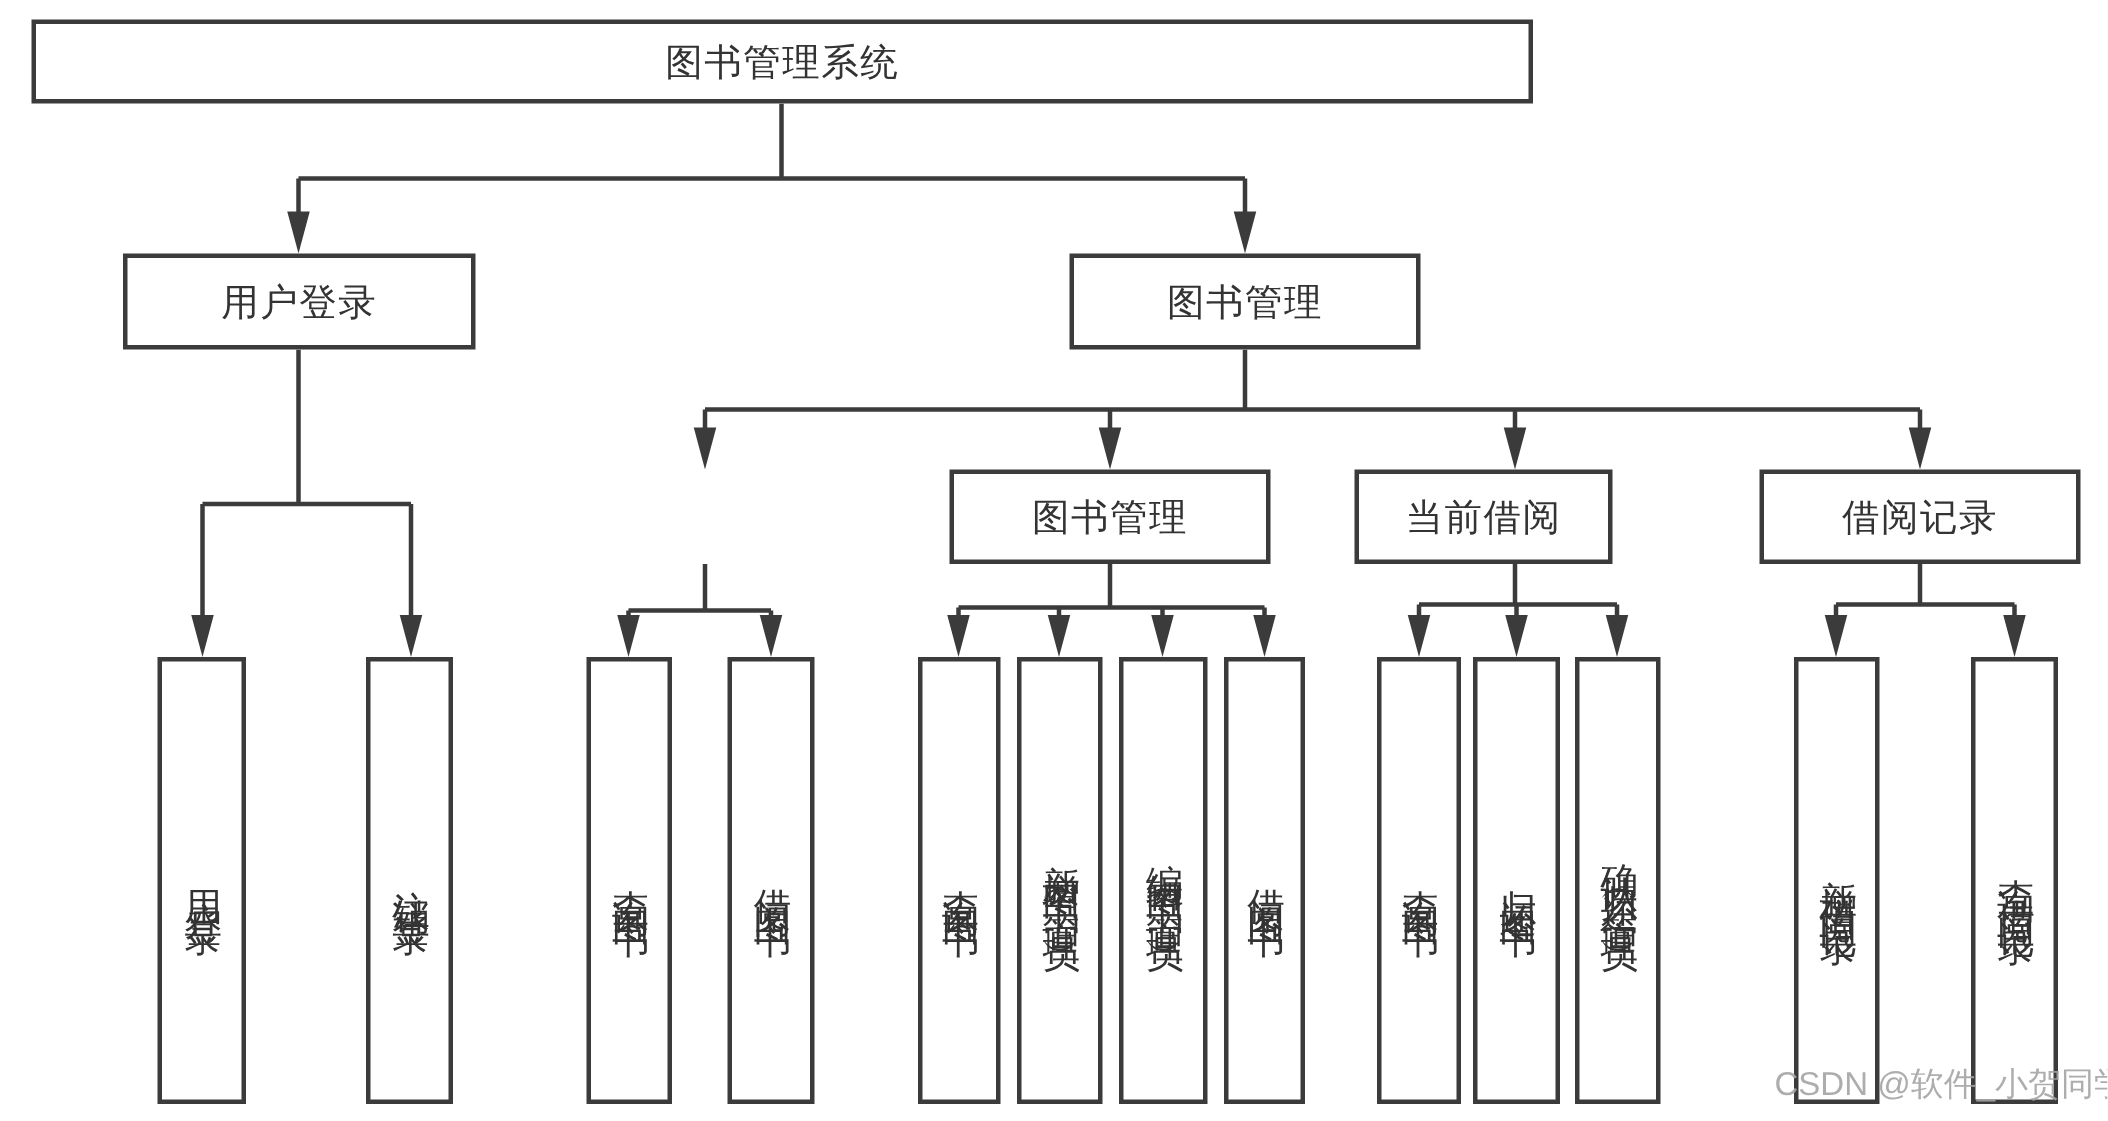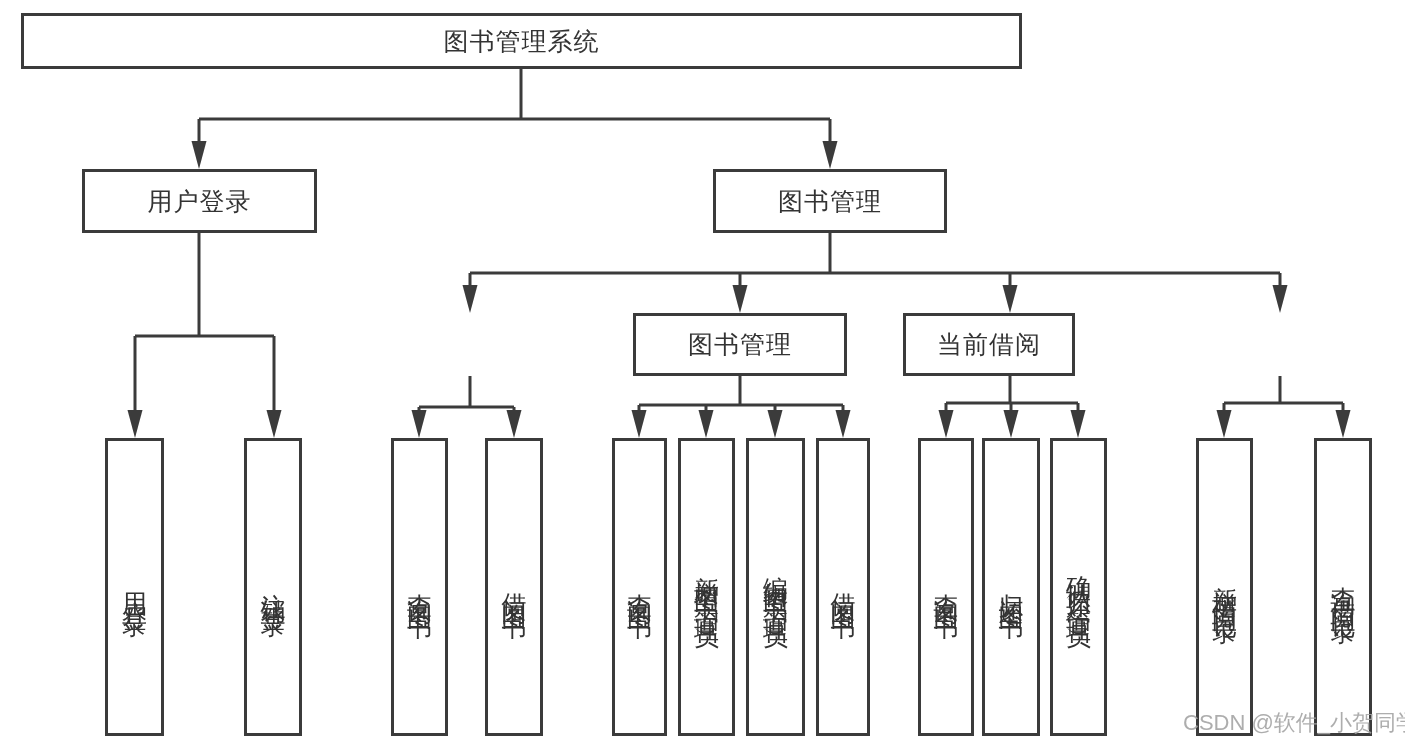--- a/index.html
+++ b/index.html
@@ -110,20 +110,21 @@
 
   <div class="node h-node" style="left:82px; top:169px; width:235px; height:64px;">用户登录</div>
 
   <div class="node h-node" style="left:713px; top:169px; width:234px; height:64px;">图书管理</div>
 
 
   <div class="node h-node" style="left:633px; top:313px; width:214px; height:63px;">图书管理</div>
 
   <div class="node h-node" style="left:903px; top:313px; width:172px; height:63px;">当前借阅</div>
 
+  <div class="node h-node" style="left:1173px; top:313px; width:214px; height:63px;">借阅记录</div>
 
   <div class="node" style="left:105px; top:438px; width:59px; height:298px;">
     <span class="v-text">用户登录</span>
   </div>
   <div class="node" style="left:244px; top:438px; width:58px; height:298px;">
     <span class="v-text">注销登录</span>
   </div>
 
   <div class="node" style="left:391px; top:438px; width:57px; height:298px;">
     <span class="v-text">查询图书</span>

